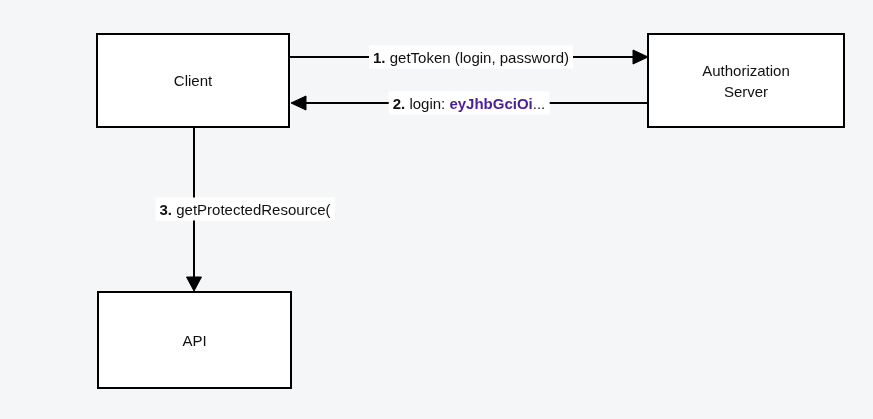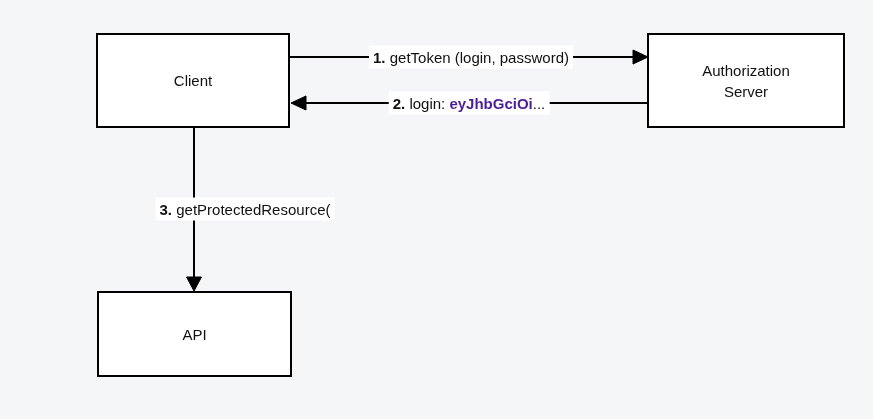--- a/index.html
+++ b/index.html
@@ -37,21 +37,21 @@
     display: flex;
     align-items: center;
     justify-content: center;
     text-align: center;
     font-size: 15px;
     line-height: 21px;
   }
   .node-client   { left: 96px;  top: 33px;  width: 194px; height: 95px; }
   .node-auth     { left: 647px; top: 33px;  width: 198px; height: 95px; }
   .node-auth .node-label { display: inline-block; max-width: 120px; }
-  .node-api      { left: 97px;  top: 291px; width: 195px; height: 86px; }
+  .node-api      { left: 97px;  top: 291px; width: 195px; height: 98px; }
   .edge-label {
     position: absolute;
     transform: translate(-50%, -50%);
     background: #ffffff;
     font-size: 15px;
     line-height: 21px;
     white-space: nowrap;
     padding: 1px 4px;
     text-align: center;
   }

